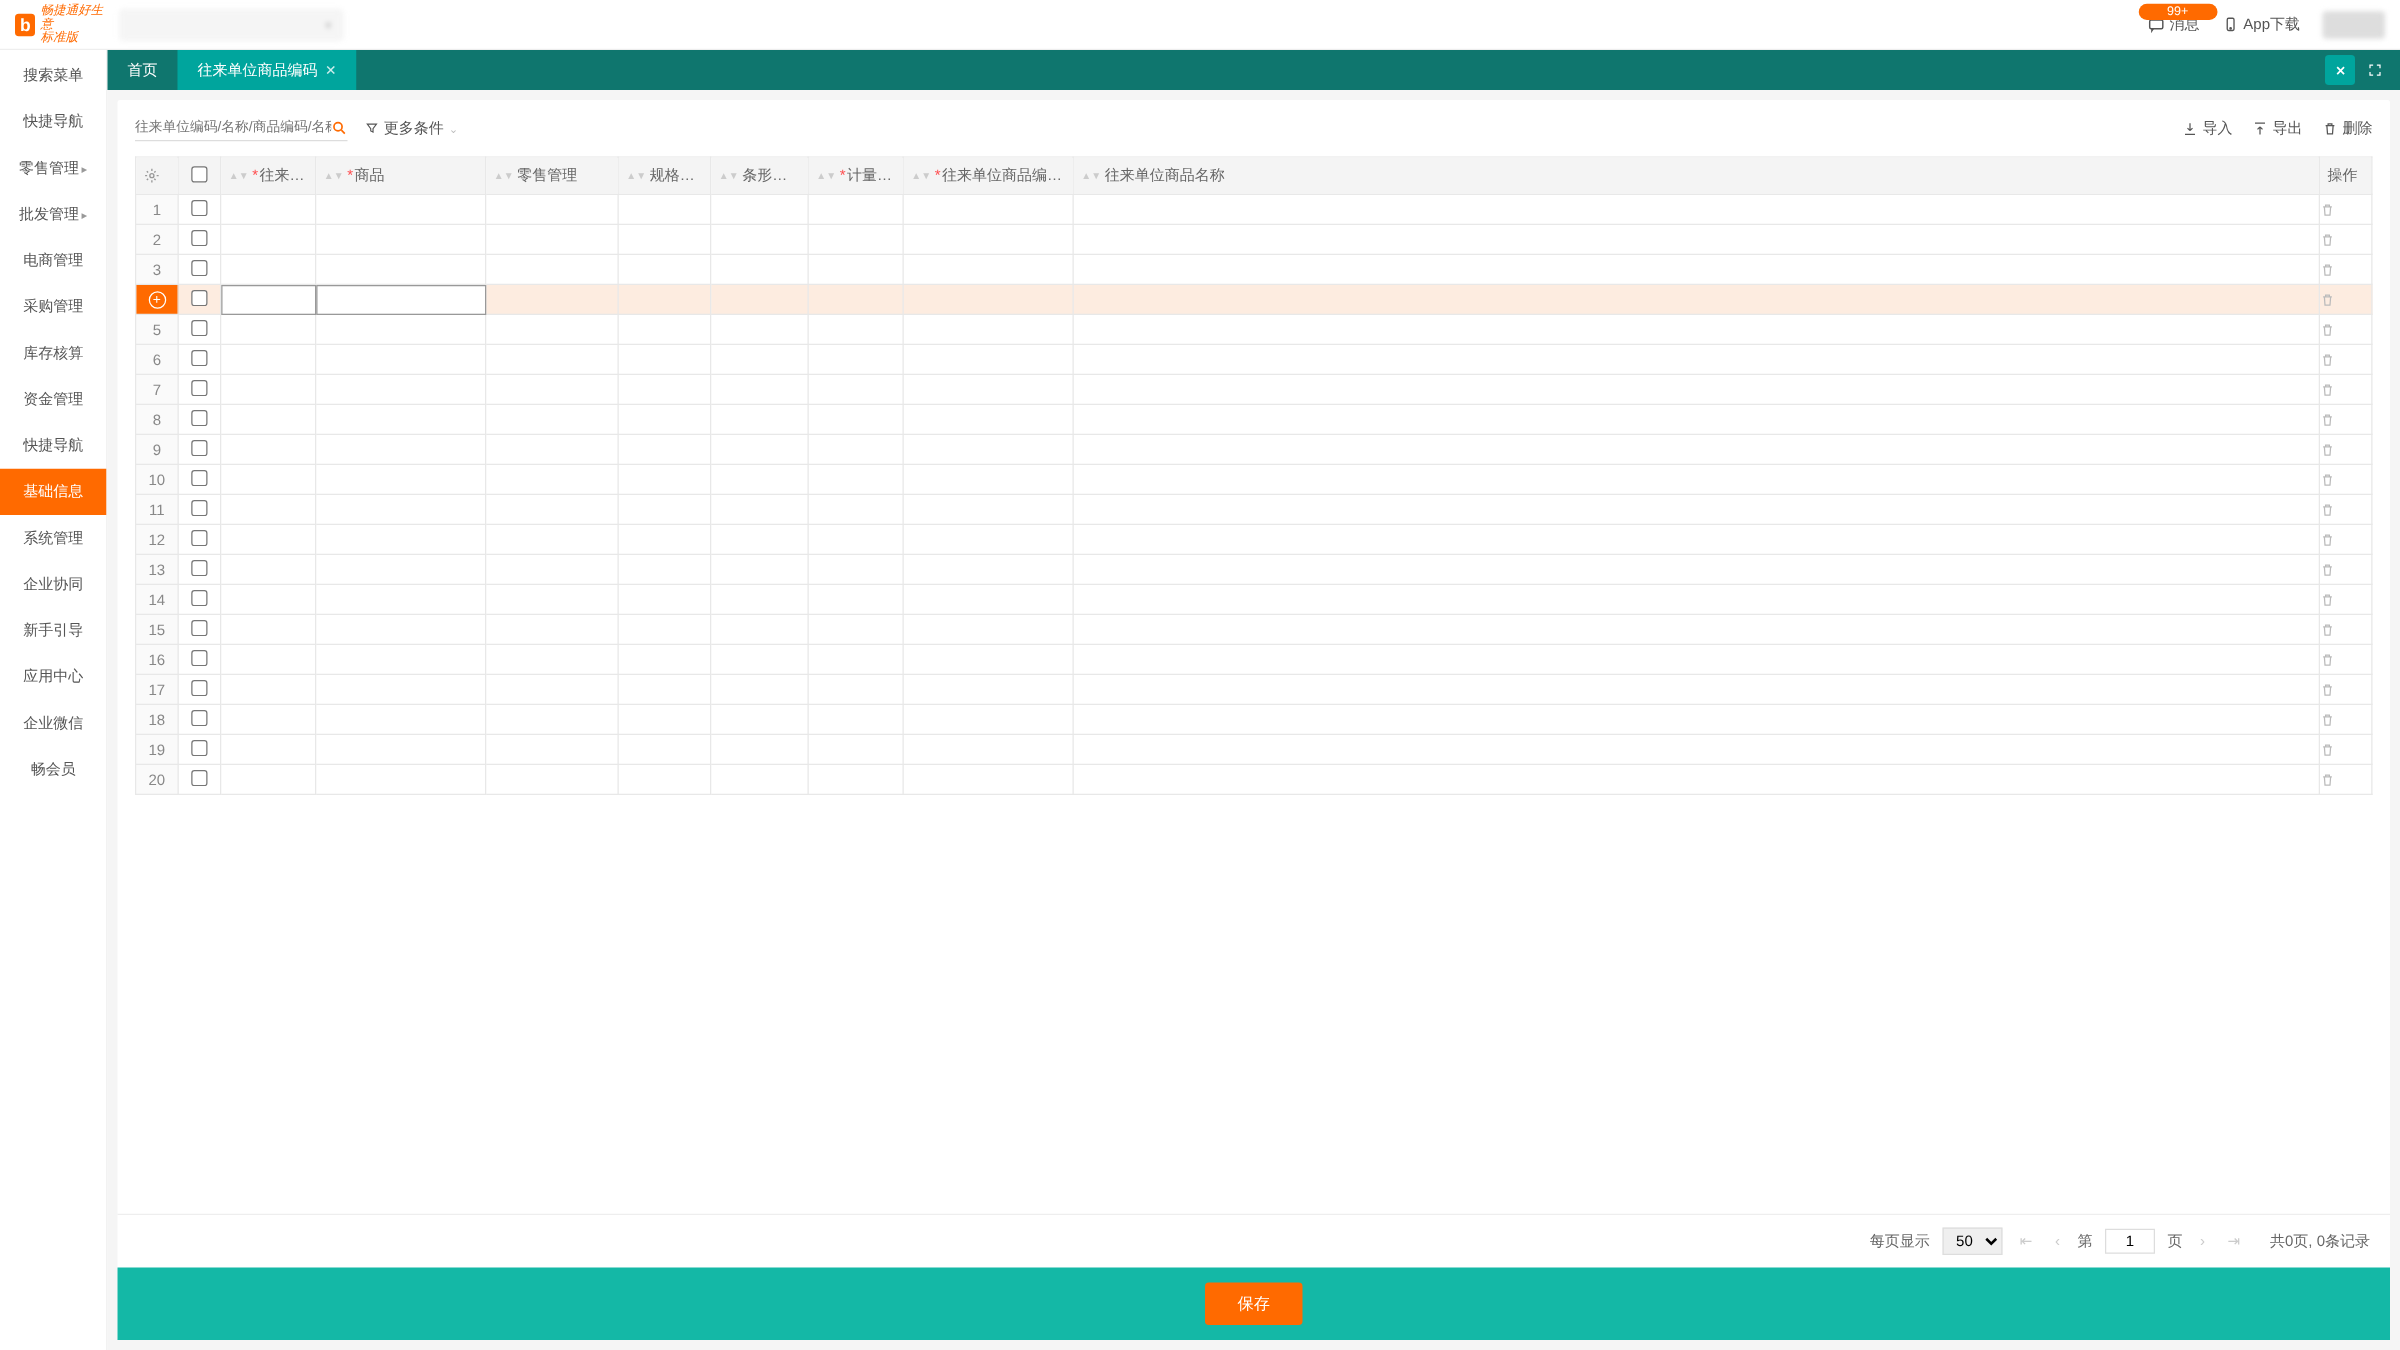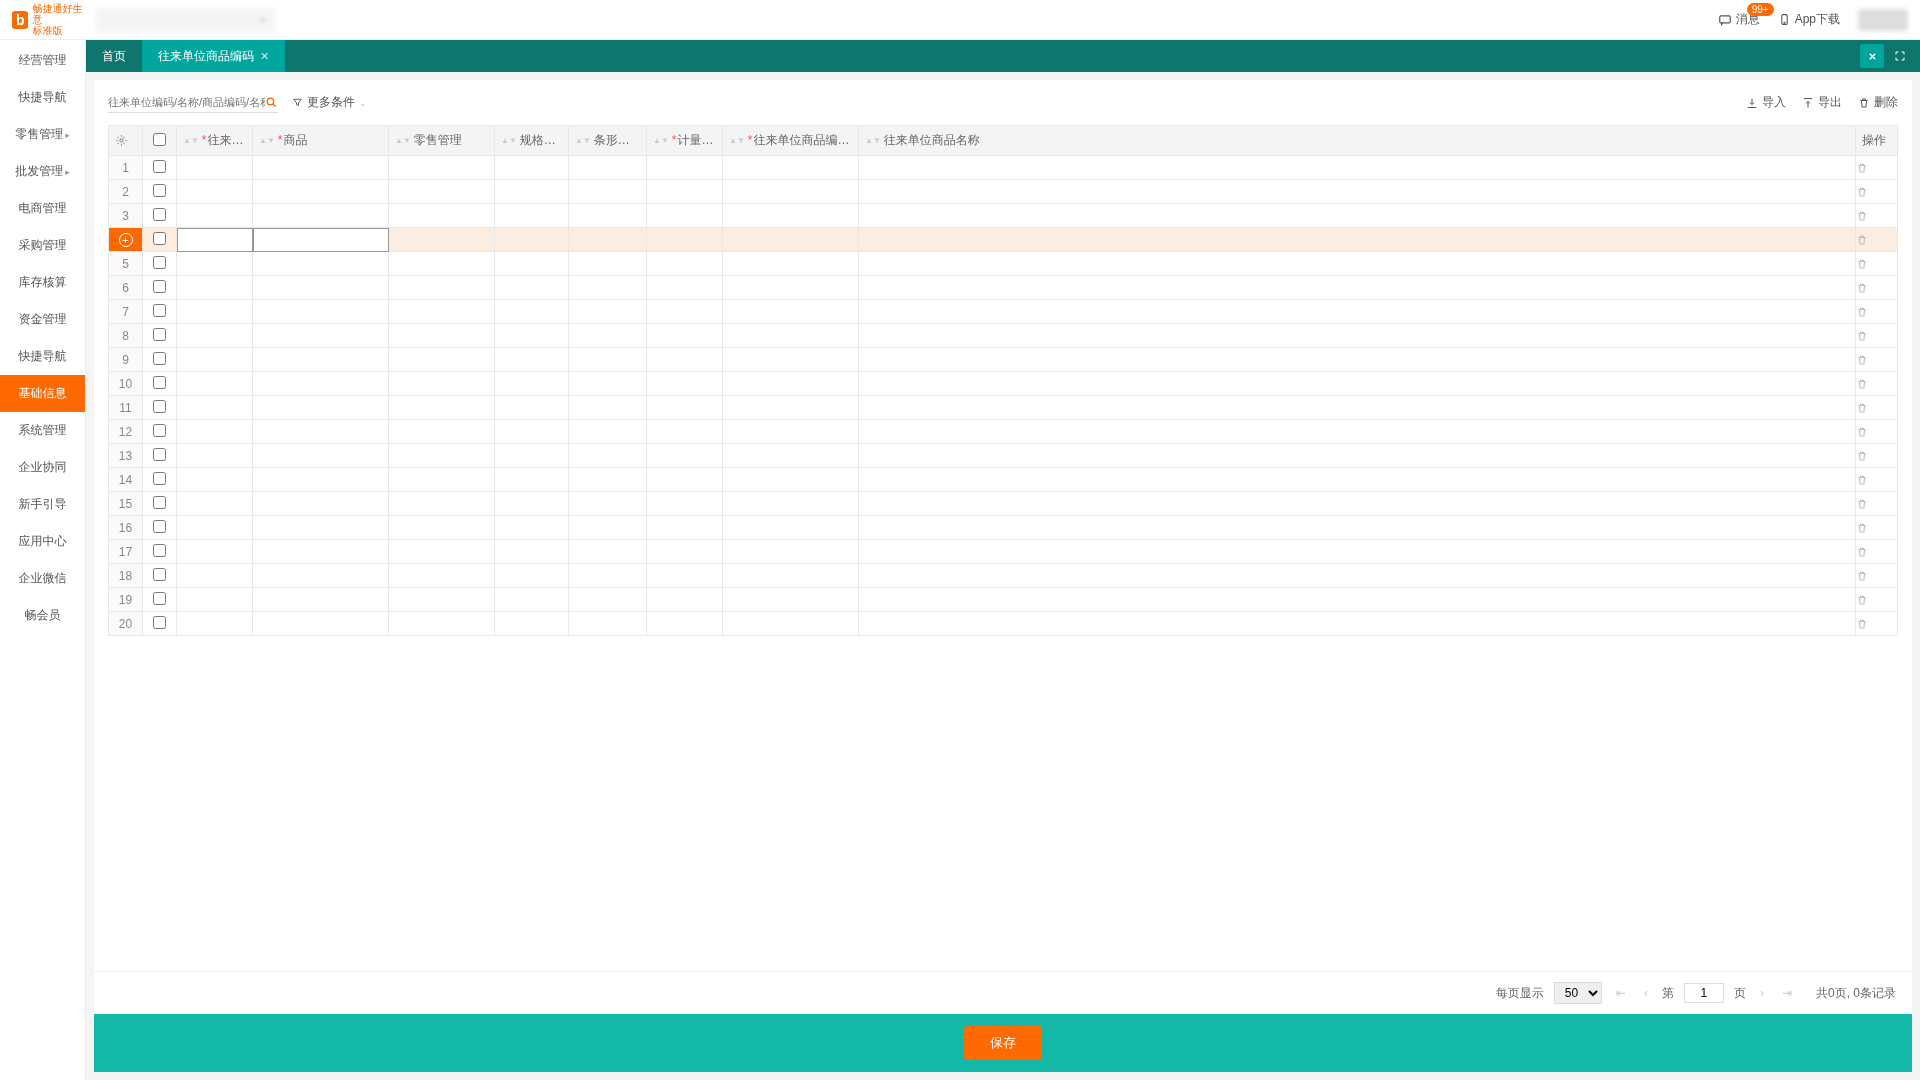--- a/index.html
+++ b/index.html
@@ -1,26 +1,26 @@
 <!DOCTYPE html>
 <html><head>
 <meta charset="utf-8">
 <style>
 * { box-sizing: border-box; margin: 0; padding: 0; }
 body { font-family: "Microsoft YaHei", sans-serif; font-size: 12px; color: #333; background: #fff; overflow: hidden; }
 
 .top-header { height: 40px; background: #fff; display: flex; align-items: center; padding: 0 12px; border-bottom: 1px solid #eee; }
 .logo-area { display: flex; align-items: center; gap: 4px; width: 75px; }
 .logo-icon { width: 18px; height: 18px; background: #ff6a00; border-radius: 3px; display: flex; align-items: center; justify-content: center; color: #fff; font-weight: bold; font-size: 14px; }
-.logo-text { font-size: 10px; color: #ff6a00; line-height: 1.1; }
+.logo-text { font-size: 10px; color: #ff6a00; line-height: 1.1; font-style: italic; }
 .company-select { display: flex; align-items: center; gap: 8px; padding: 4px 10px; background: #f5f5f5; border-radius: 4px; margin-left: 8px; width: 180px; height: 26px; filter: blur(2px); }
 .company-select .placeholder { color: #bbb; flex: 1; }
 .top-right { margin-left: auto; display: flex; align-items: center; gap: 18px; }
 .tr-item { display: flex; align-items: center; gap: 4px; color: #555; position: relative; cursor: pointer; }
-.badge { position: absolute; top: -8px; right: -14px; background: #ff6a00; color: #fff; font-size: 10px; padding: 1px 5px; border-radius: 8px; }
+.badge { position: absolute; top: -8px; right: -14px; background: #ff6a00; color: #fff; font-size: 10px; padding: 1px 23px; border-radius: 8px; }
 .avatar { width: 50px; height: 22px; background: #ddd; border-radius: 3px; filter: blur(2px); }
 
 .layout { display: flex; height: calc(100vh - 40px); }
 .sidebar { width: 86px; background: #fff; border-right: 1px solid #eee; display: flex; flex-direction: column; padding-top: 2px; }
 .side-item { padding: 10px 8px; text-align: center; color: #555; cursor: pointer; display: flex; align-items: center; justify-content: center; gap: 2px; font-size: 12px; }
 .side-item.active { background: #ff6a00; color: #fff; }
 .side-item .caret { font-size: 9px; color: #999; }
 
 .main { flex: 1; display: flex; flex-direction: column; background: #f5f5f5; }
 .tab-bar { height: 32px; background: #0f766e; display: flex; align-items: stretch; color: #fff; }
@@ -103,21 +103,21 @@
         </svg>
       <span>App下载</span>
     </div>
     <div class="avatar"></div>
   </div>
 </div>
 
 <div class="layout">
   <div class="sidebar" id="sidebar">
       <div class="side-item">
-        <span>经营管理</span>
+        <span>搜索菜单</span>
       </div>
       <div class="side-item">
         <span>快捷导航</span>
       </div>
       <div class="side-item">
         <span>零售管理</span>
         <span class="caret">▸</span>
       </div>
       <div class="side-item">
         <span>批发管理</span>

